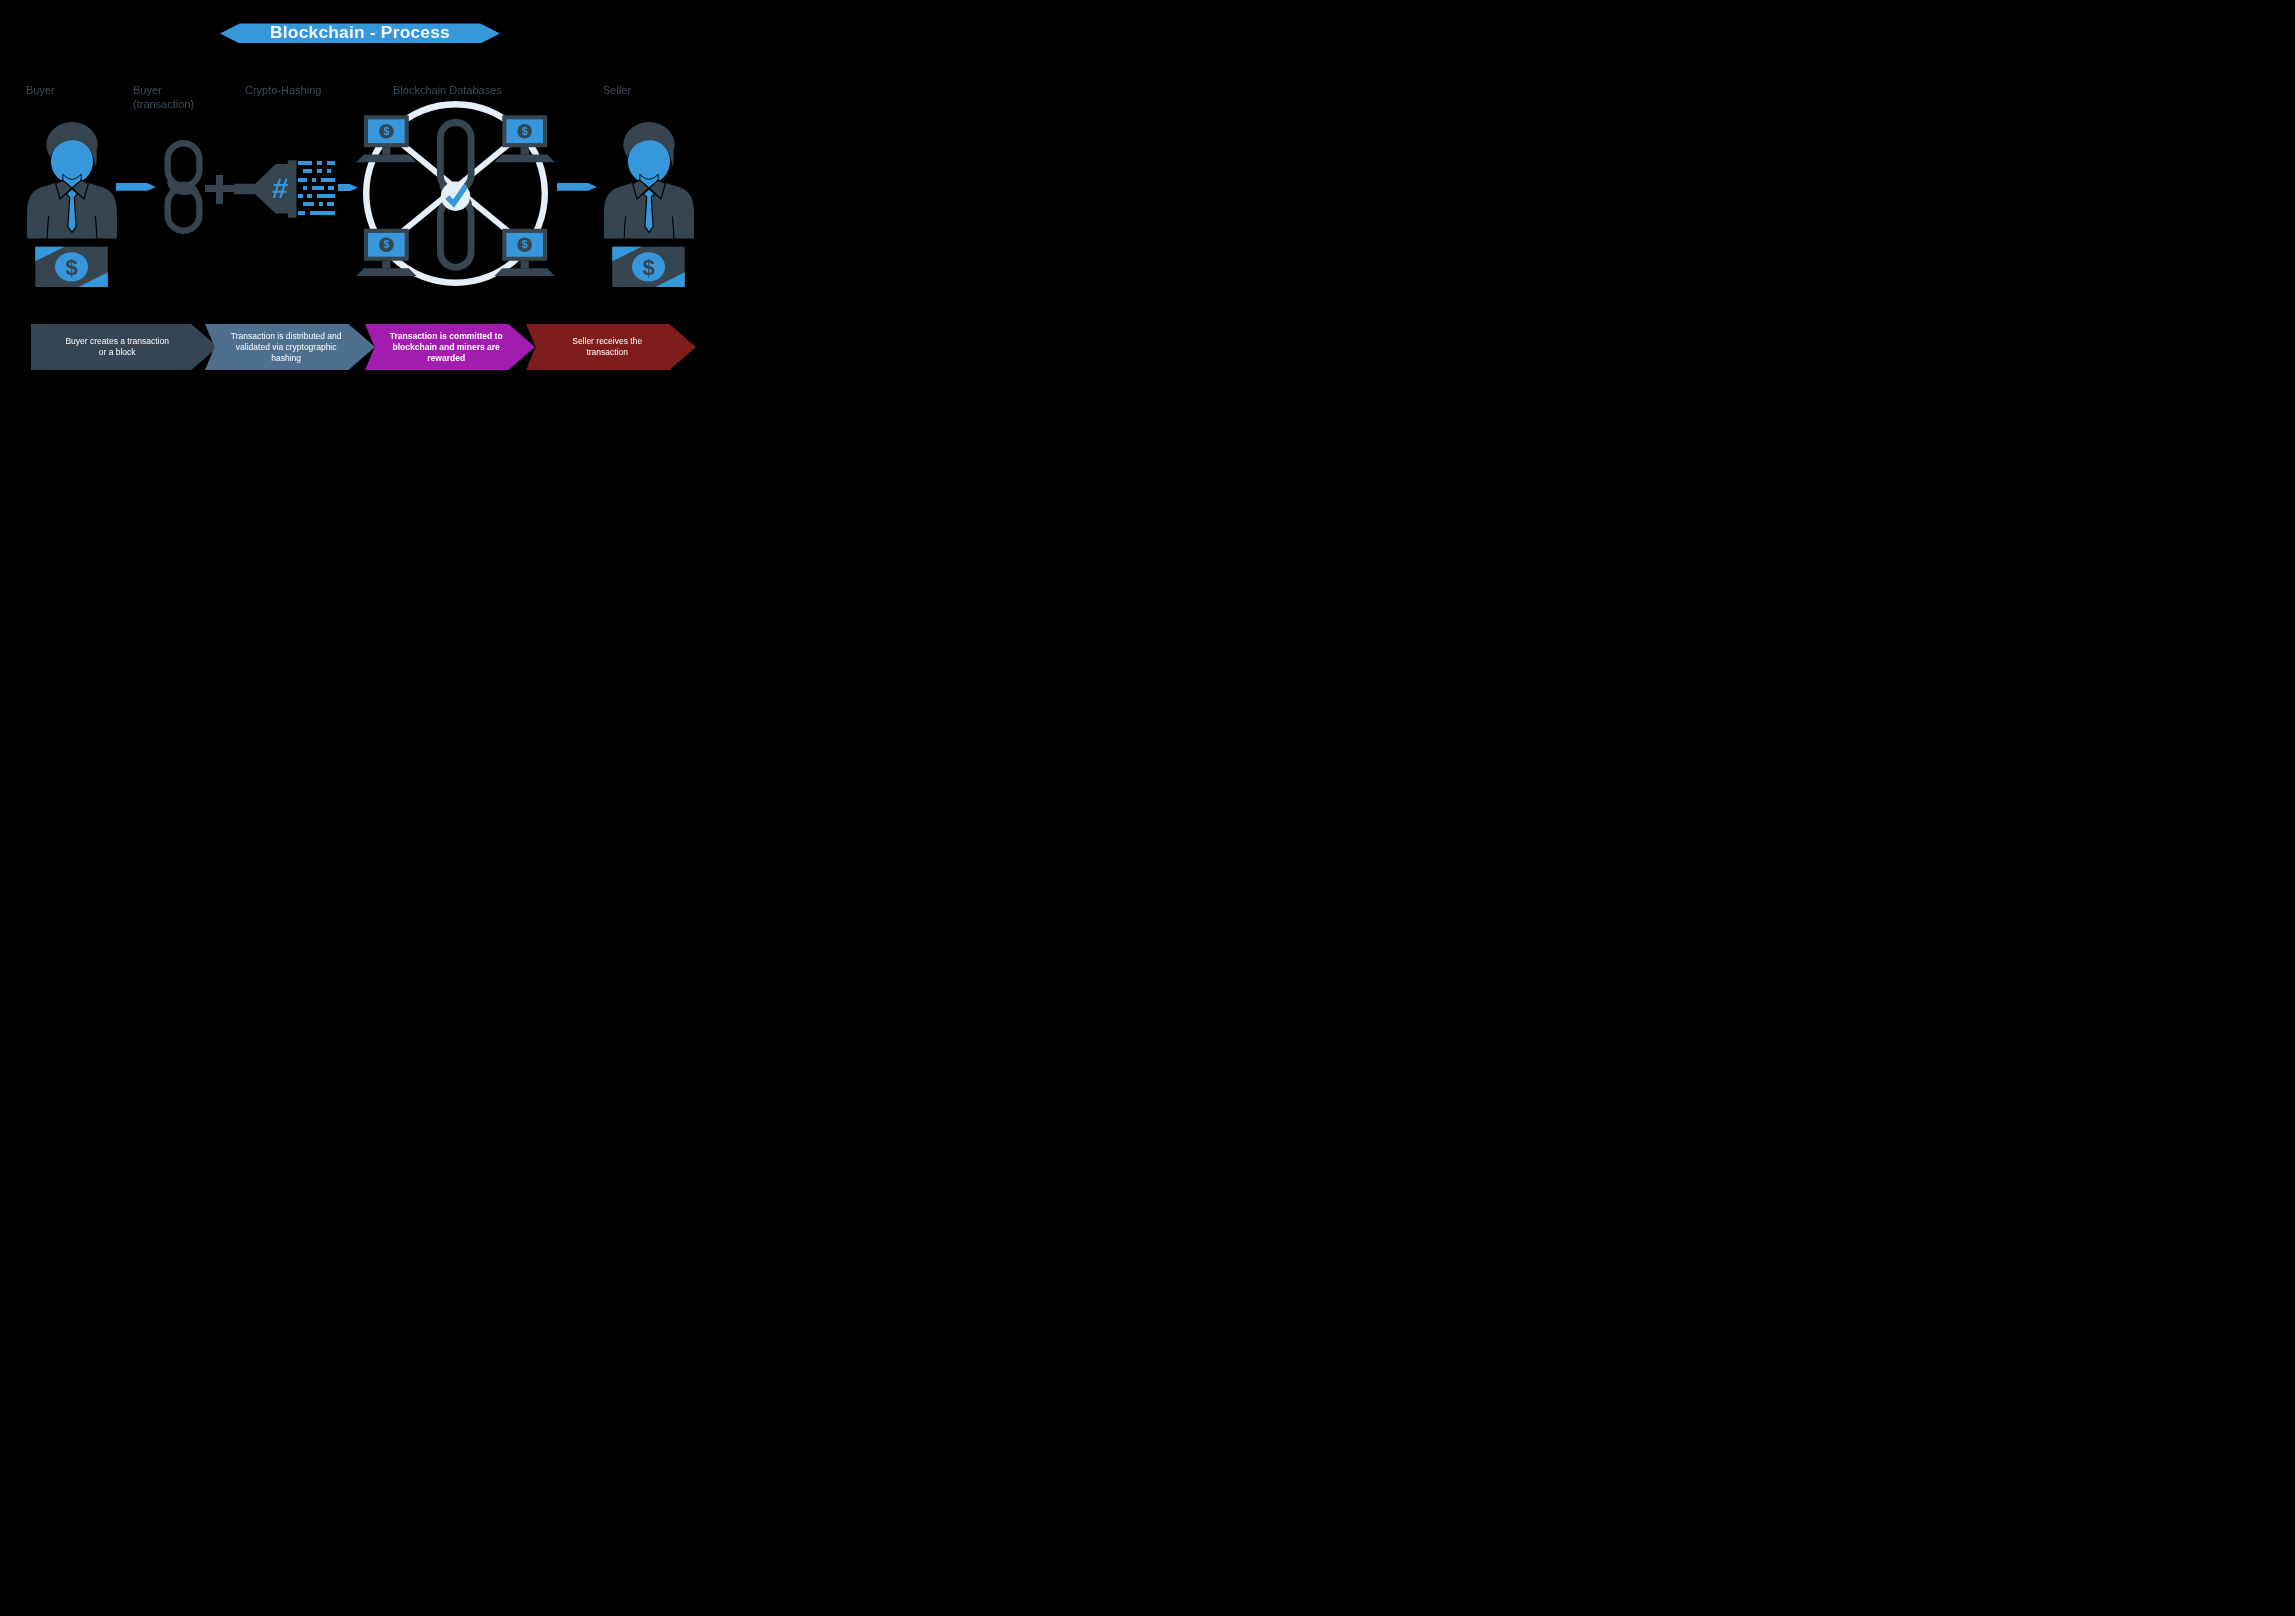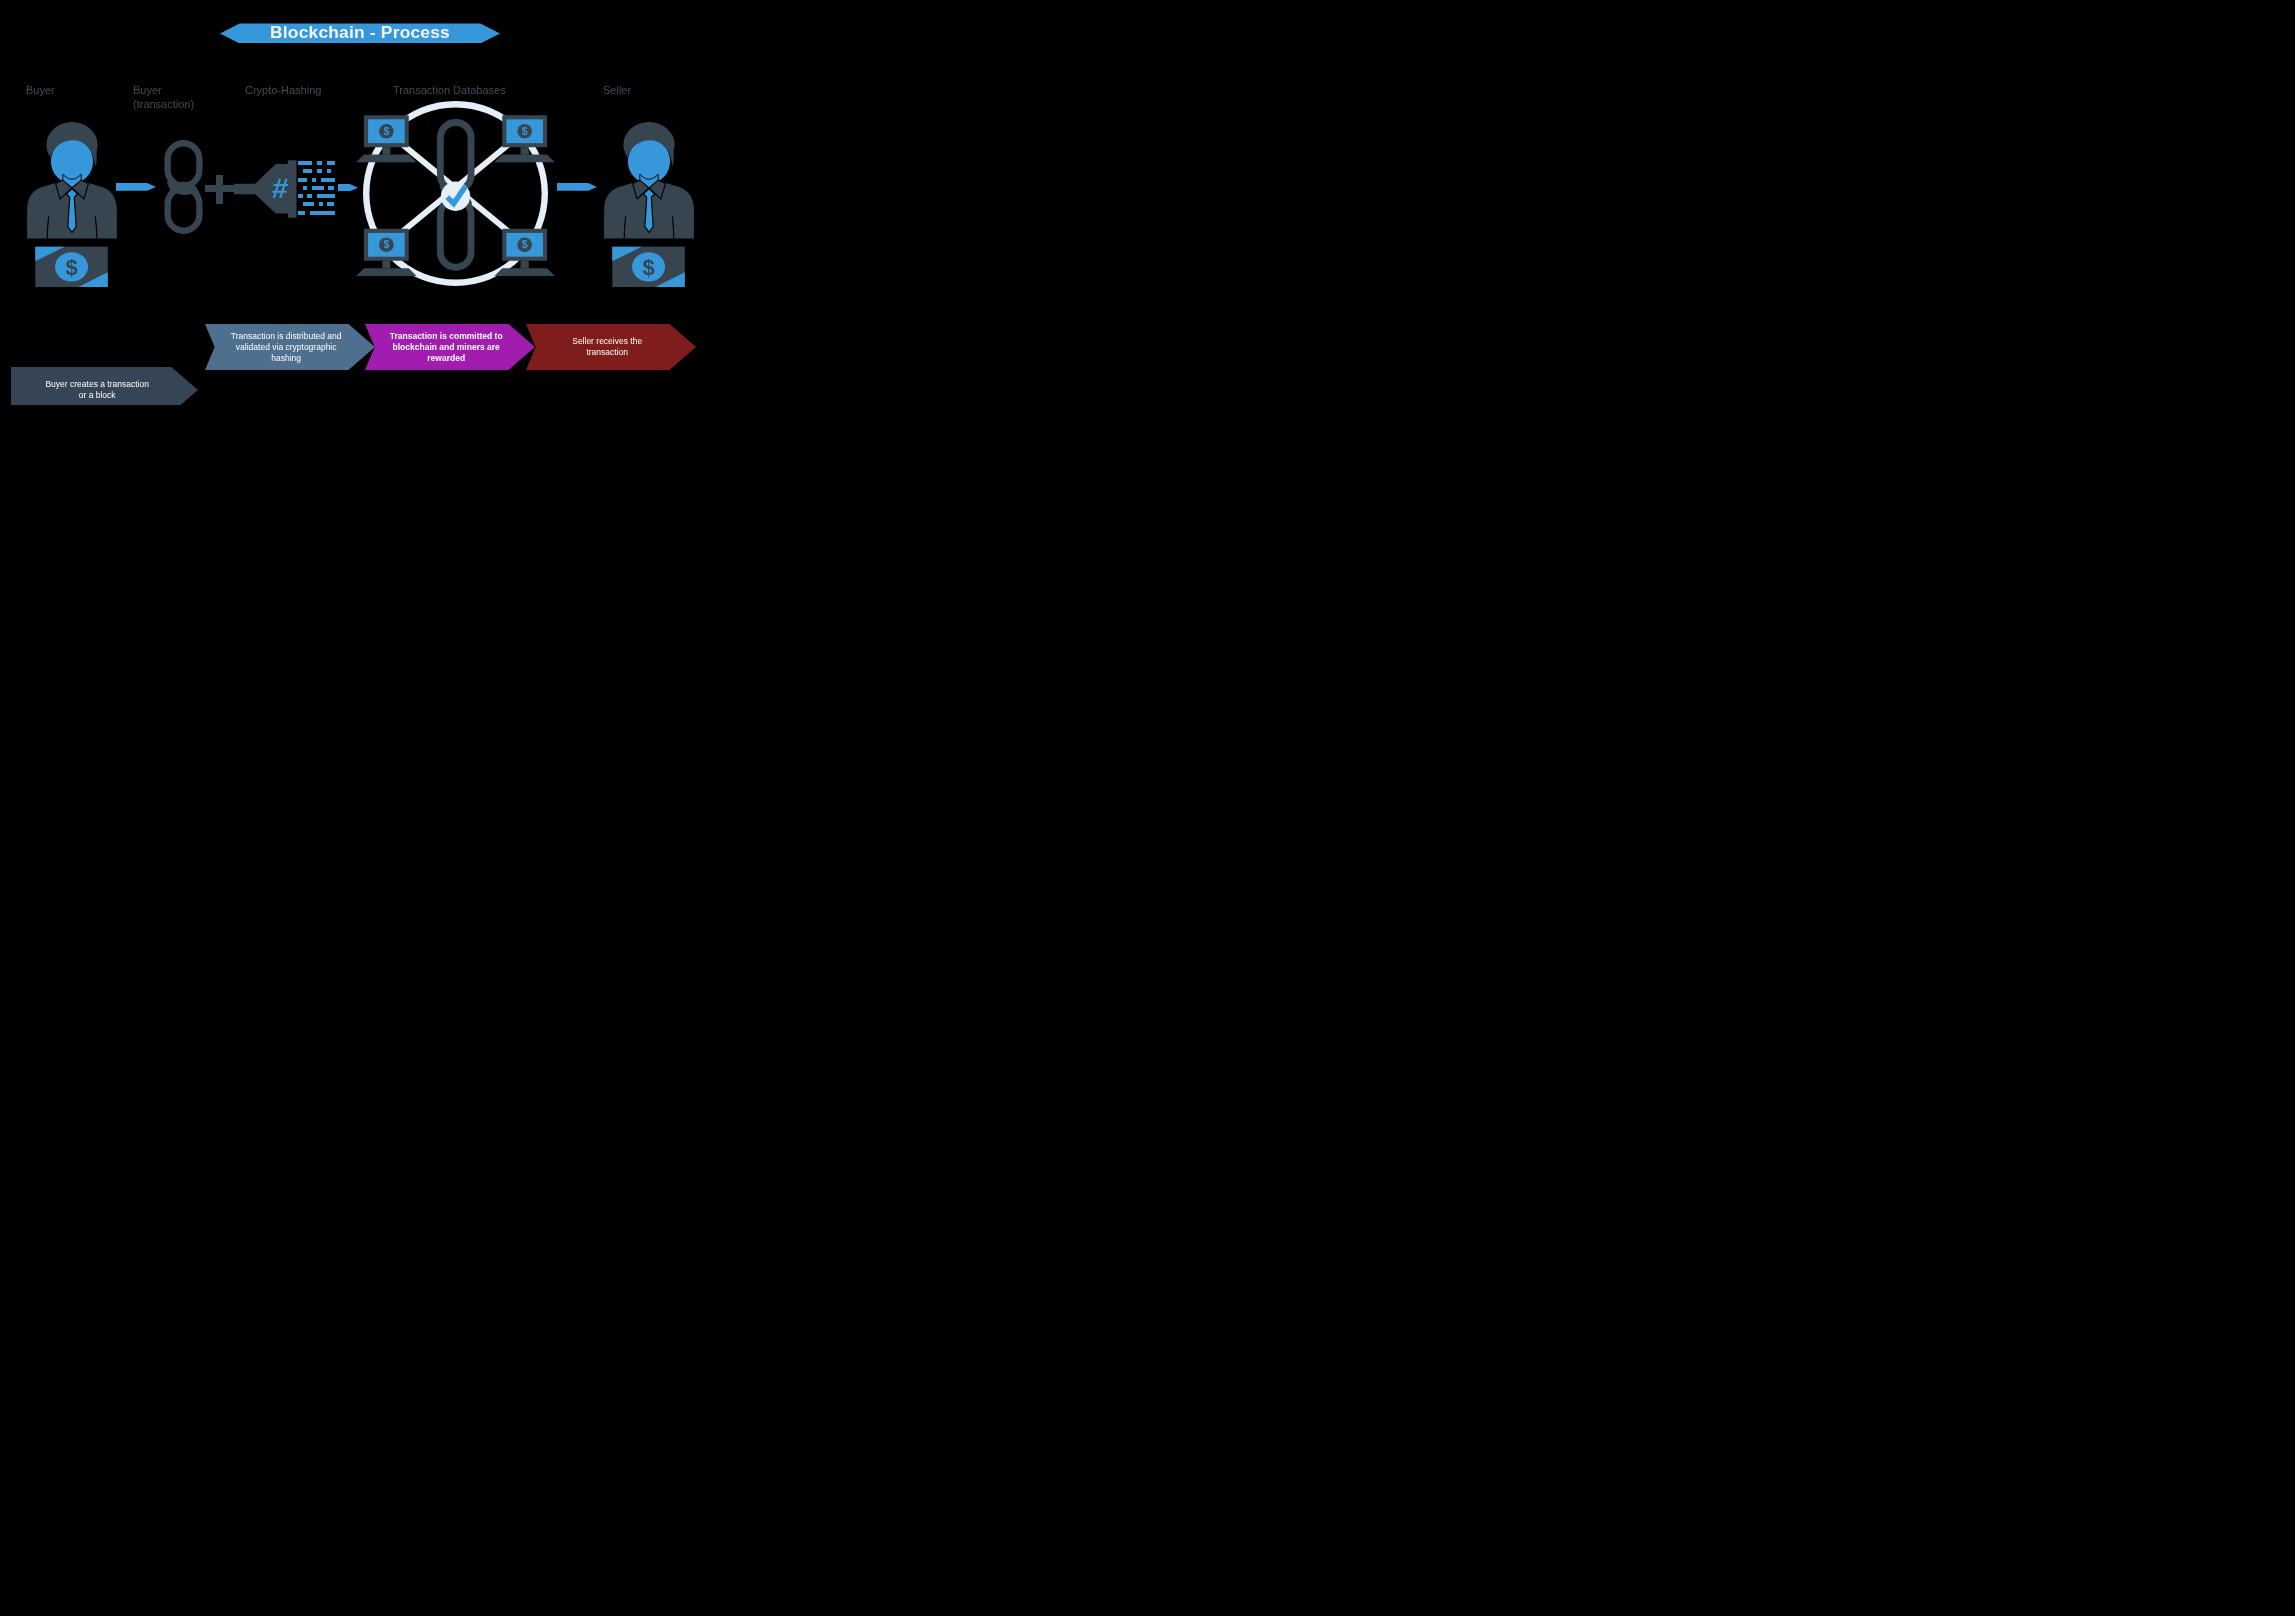--- a/index.html
+++ b/index.html
@@ -112,21 +112,21 @@
     <div>Buyer</div>
   </div>
   <div class="abs stage-label" style="left:133px;width:101px;">
     <div>Buyer</div>
     <div>(transaction)</div>
   </div>
   <div class="abs stage-label" style="left:245px;width:106px;">
     <div>Crypto-Hashing</div>
   </div>
   <div class="abs stage-label" style="left:393px;width:124px;">
-    <div>Transaction Databases</div>
+    <div>Blockchain Databases</div>
   </div>
   <div class="abs stage-label" style="left:603px;width:92px;">
     <div>Seller</div>
   </div>
 
   <svg class="abs" style="left:26px;top:121px;" width="92" height="166" viewBox="0 0 200 362">
     <use href="#person-def"></use>
   </svg>
 
   <div class="abs arrow" style="left:116px;top:183px;width:40px;height:7.8px;"></div>
@@ -203,21 +203,21 @@
         <use href="#monitor-def"></use>
       </g>
   </svg>
 
   <div class="abs arrow" style="left:557px;top:183px;width:40px;height:7.8px;"></div>
 
   <svg class="abs" style="left:603px;top:121px;" width="92" height="166" viewBox="0 0 200 362">
     <use href="#person-def"></use>
   </svg>
 
-  <div class="step first" style="left: 11px; width: 187px; z-index: 1; background: rgb(53, 69, 85); margin-top: 43px;">
+  <div class="step first" style="left: 31px; width: 187px; z-index: 1; background: rgb(53, 69, 85);">
     <div class="pad" style="padding-right:32px;">
         <div class="txt" style="max-width:106px;">Buyer creates a transaction or a block</div>
       </div>
   </div>
   <div class="step chev" style="left: 205px; width: 170px; z-index: 2; background: rgb(79, 111, 143);">
     <div class="pad">
         <div class="txt">Transaction is distributed and validated via cryptographic hashing</div>
       </div>
   </div>
   <div class="step chev" style="left: 365px; width: 170px; z-index: 3; background: #a21caf; font-weight: bold;">

